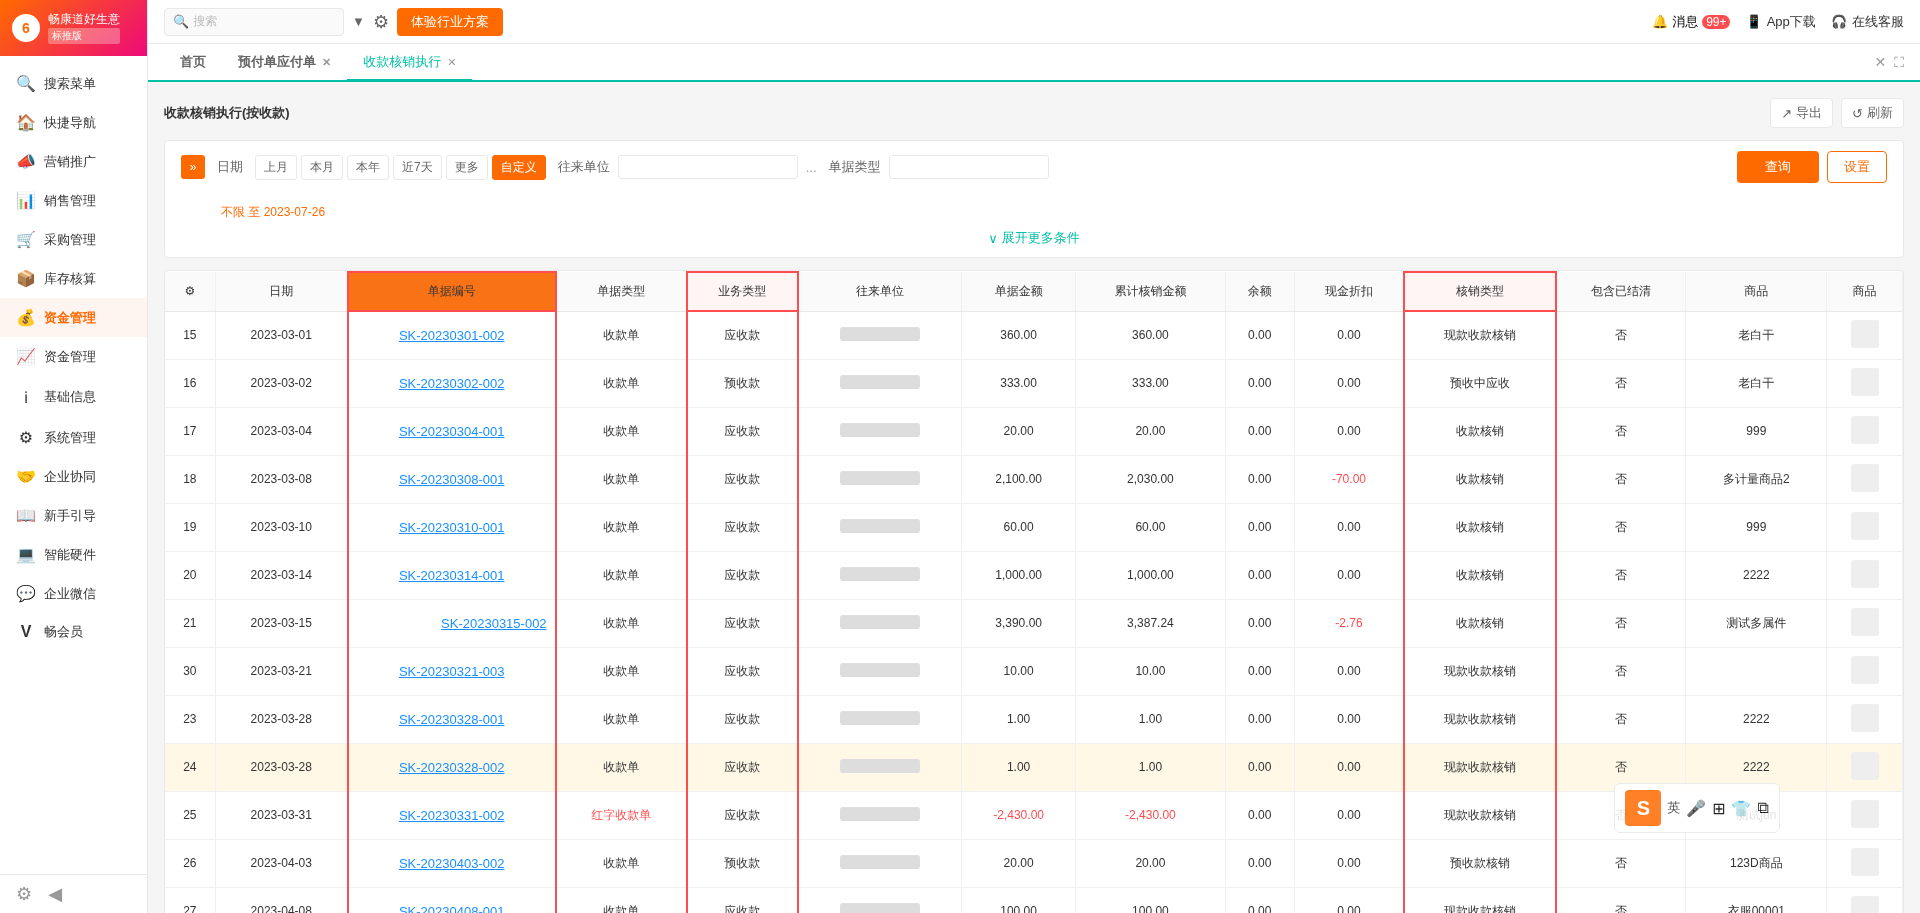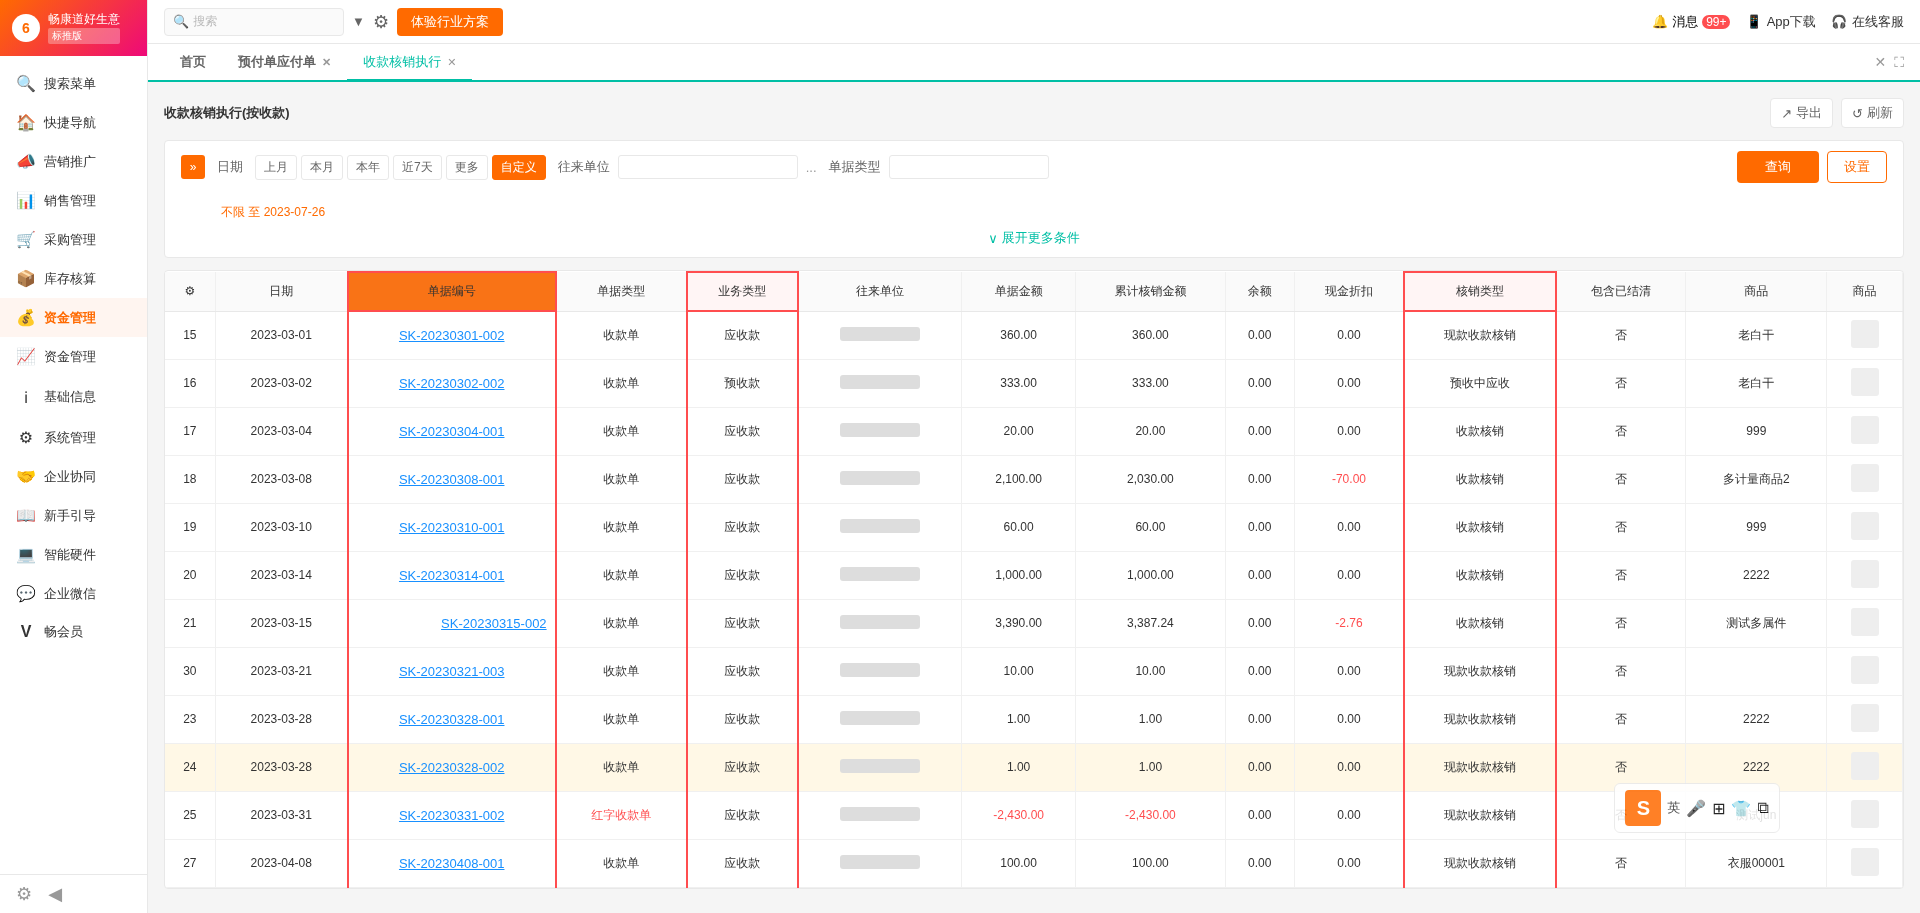--- a/index.html
+++ b/index.html
@@ -695,20 +695,36 @@
               <td style="color: rgb(255, 77, 79);">-2,430.00</td>
               <td style="color: rgb(255, 77, 79);">-2,430.00</td>
               <td>0.00</td>
               <td>0.00</td>
               <td style="border-left: 2px solid rgb(255, 77, 79); border-right: 2px solid rgb(255, 77, 79);">现款收款核销</td>
               <td>否</td>
               <td>测试jun</td>
               <td><span style="display:inline-block;width:28px;height:28px;background:#eee;border-radius:3px;"></span></td>
             </tr>
             <tr>
+              <td>26</td>
+              <td>2023-04-03</td>
+              <td style="border-left: 2px solid rgb(255, 77, 79); border-right: 2px solid rgb(255, 77, 79);"><span class="link-text">SK-20230403-002</span></td>
+              <td>收款单</td>
+              <td style="border-left: 2px solid rgb(255, 77, 79); border-right: 2px solid rgb(255, 77, 79);">预收款</td>
+              <td><span style="display:inline-block;width:80px;height:14px;background:#ddd;border-radius:3px;"></span></td>
+              <td>20.00</td>
+              <td>20.00</td>
+              <td>0.00</td>
+              <td>0.00</td>
+              <td style="border-left: 2px solid rgb(255, 77, 79); border-right: 2px solid rgb(255, 77, 79);">预收款核销</td>
+              <td>否</td>
+              <td>123D商品</td>
+              <td><span style="display:inline-block;width:28px;height:28px;background:#eee;border-radius:3px;"></span></td>
+            </tr>
+            <tr>
               <td>27</td>
               <td>2023-04-08</td>
               <td style="border-left: 2px solid rgb(255, 77, 79); border-right: 2px solid rgb(255, 77, 79);"><span class="link-text">SK-20230408-001</span></td>
               <td>收款单</td>
               <td style="border-left: 2px solid rgb(255, 77, 79); border-right: 2px solid rgb(255, 77, 79);">应收款</td>
               <td><span style="display:inline-block;width:80px;height:14px;background:#ddd;border-radius:3px;"></span></td>
               <td>100.00</td>
               <td>100.00</td>
               <td>0.00</td>
               <td>0.00</td>

